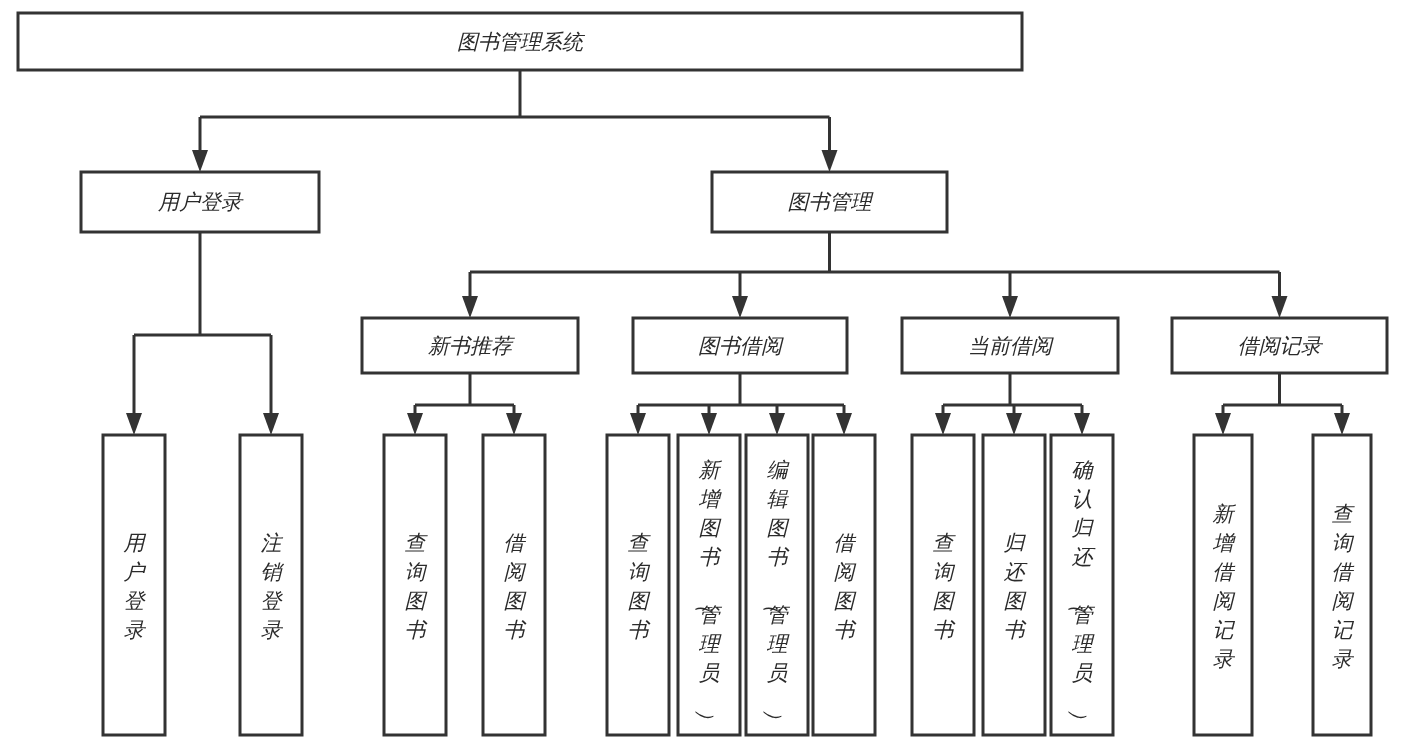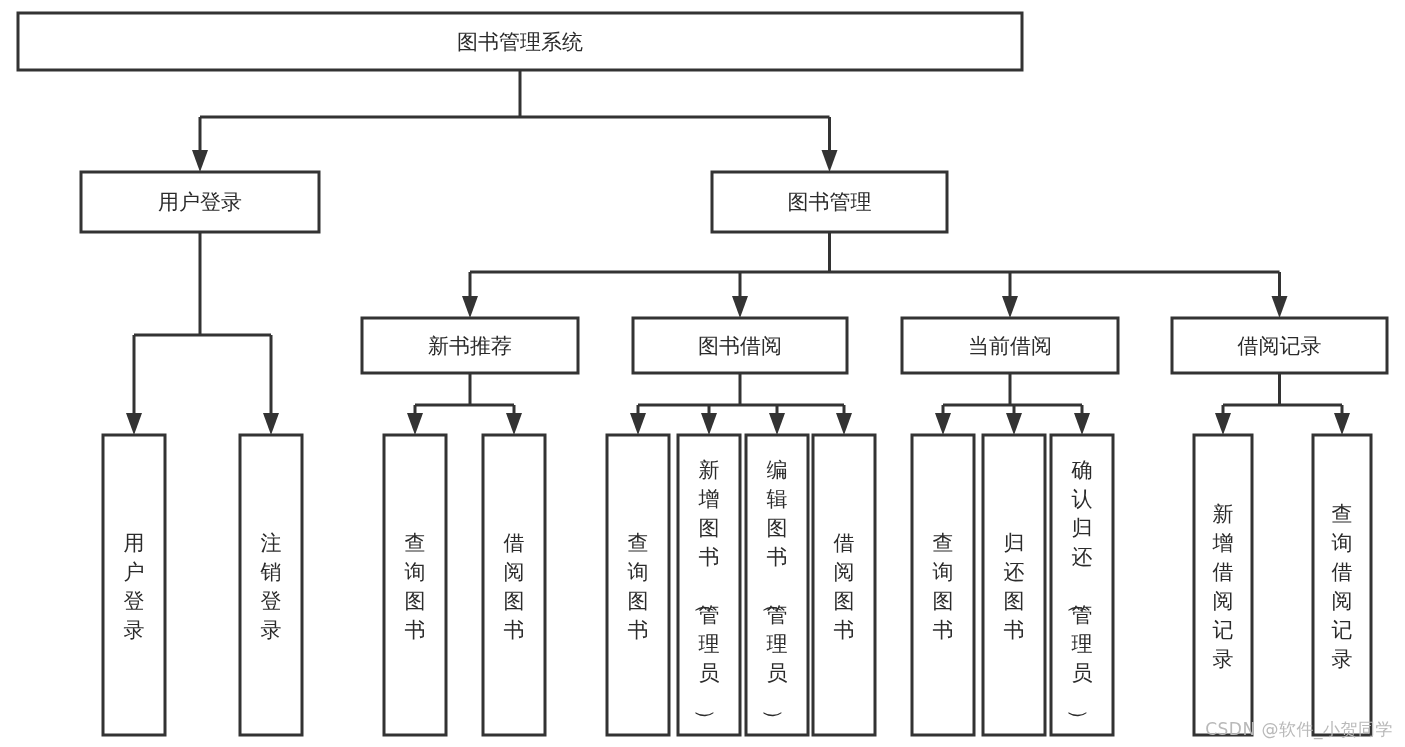--- a/index.html
+++ b/index.html
@@ -11,20 +11,21 @@
     width: 1405px;
     height: 747px;
     font-family: "DejaVu Sans", "Liberation Sans", sans-serif;
     overflow: hidden;
     position: relative;
   }
   #diagram-root {
     position: relative;
     width: 1405px;
     height: 747px;
+    font-style: italic;
   }
   svg#tree-svg {
     position: absolute;
     left: 0;
     top: 0;
     width: 1405px;
     height: 747px;
     display: block;
   }
   .node-box {
@@ -202,14 +203,13 @@
         <g>
           <rect x="1194" y="435" width="58" height="300" class="node-box"></rect>
           <text x="1223" class="node-label-vertical"><tspan x="1223" y="520.62">新</tspan><tspan x="1223" y="549.62">增</tspan><tspan x="1223" y="578.62">借</tspan><tspan x="1223" y="607.62">阅</tspan><tspan x="1223" y="636.62">记</tspan><tspan x="1223" y="665.62">录</tspan></text>
         </g>
         <g>
           <rect x="1313" y="435" width="58" height="300" class="node-box"></rect>
           <text x="1342" class="node-label-vertical"><tspan x="1342" y="520.62">查</tspan><tspan x="1342" y="549.62">询</tspan><tspan x="1342" y="578.62">借</tspan><tspan x="1342" y="607.62">阅</tspan><tspan x="1342" y="636.62">记</tspan><tspan x="1342" y="665.62">录</tspan></text>
         </g>
       </g>
   </svg>
-  <div class="watermark-text">CSDN @软件_小贺同学</div>
 </div>
 
 </body></html>

